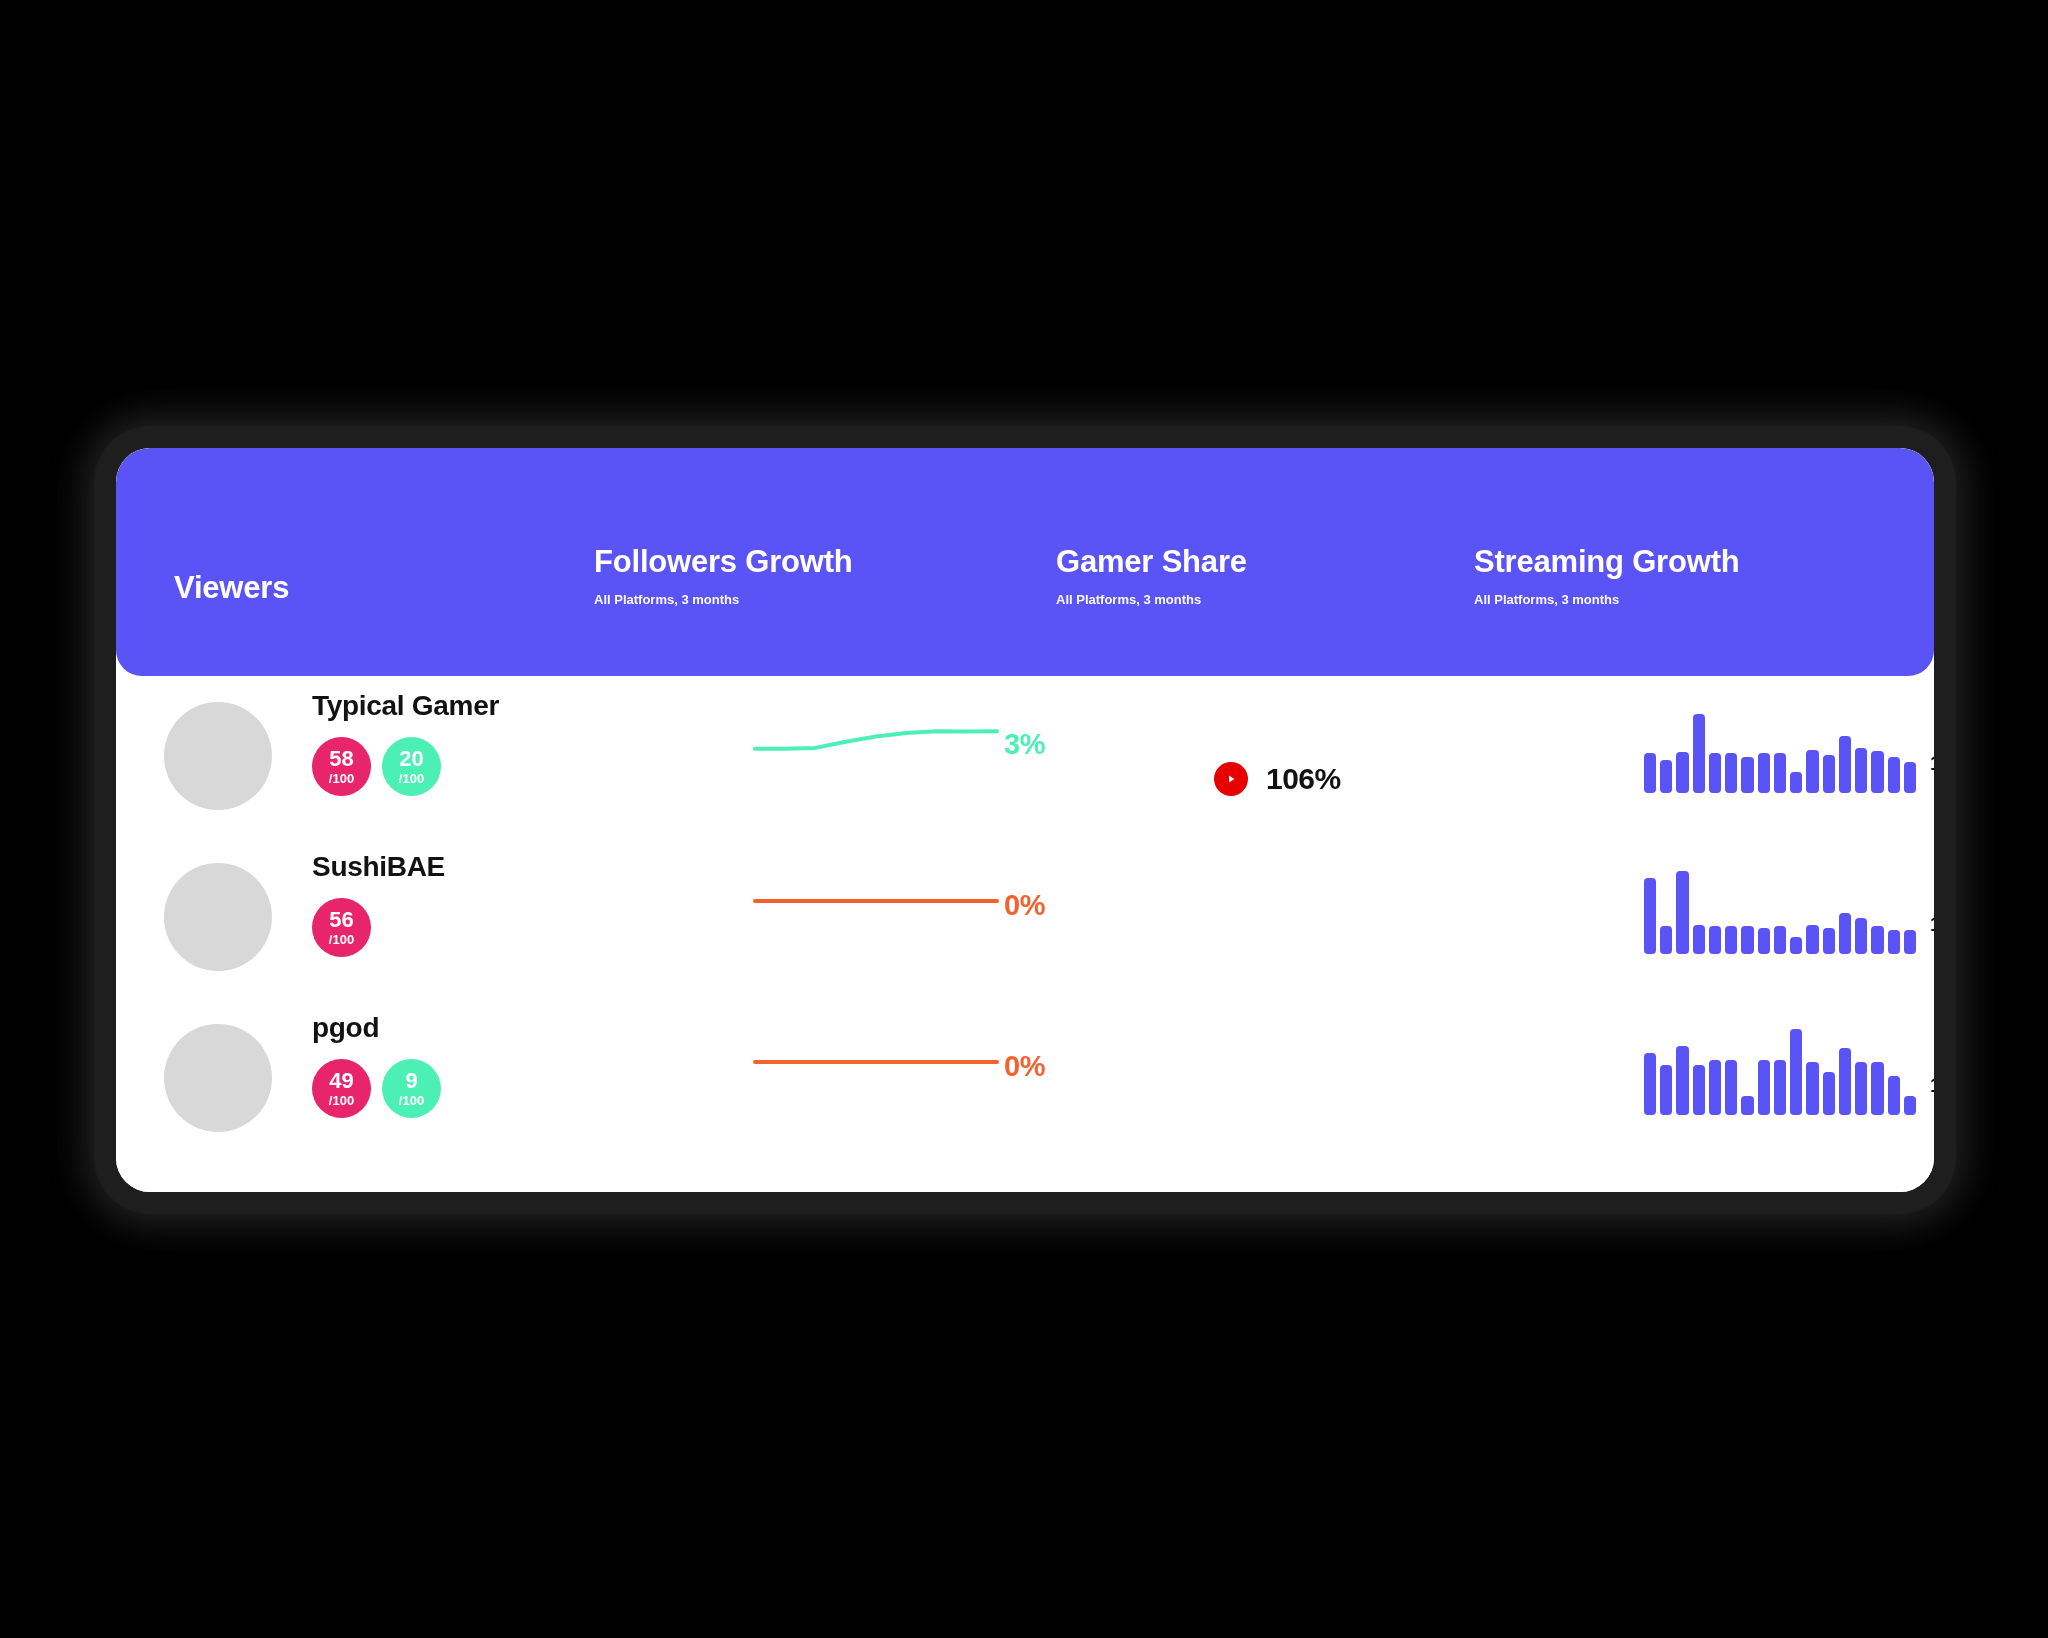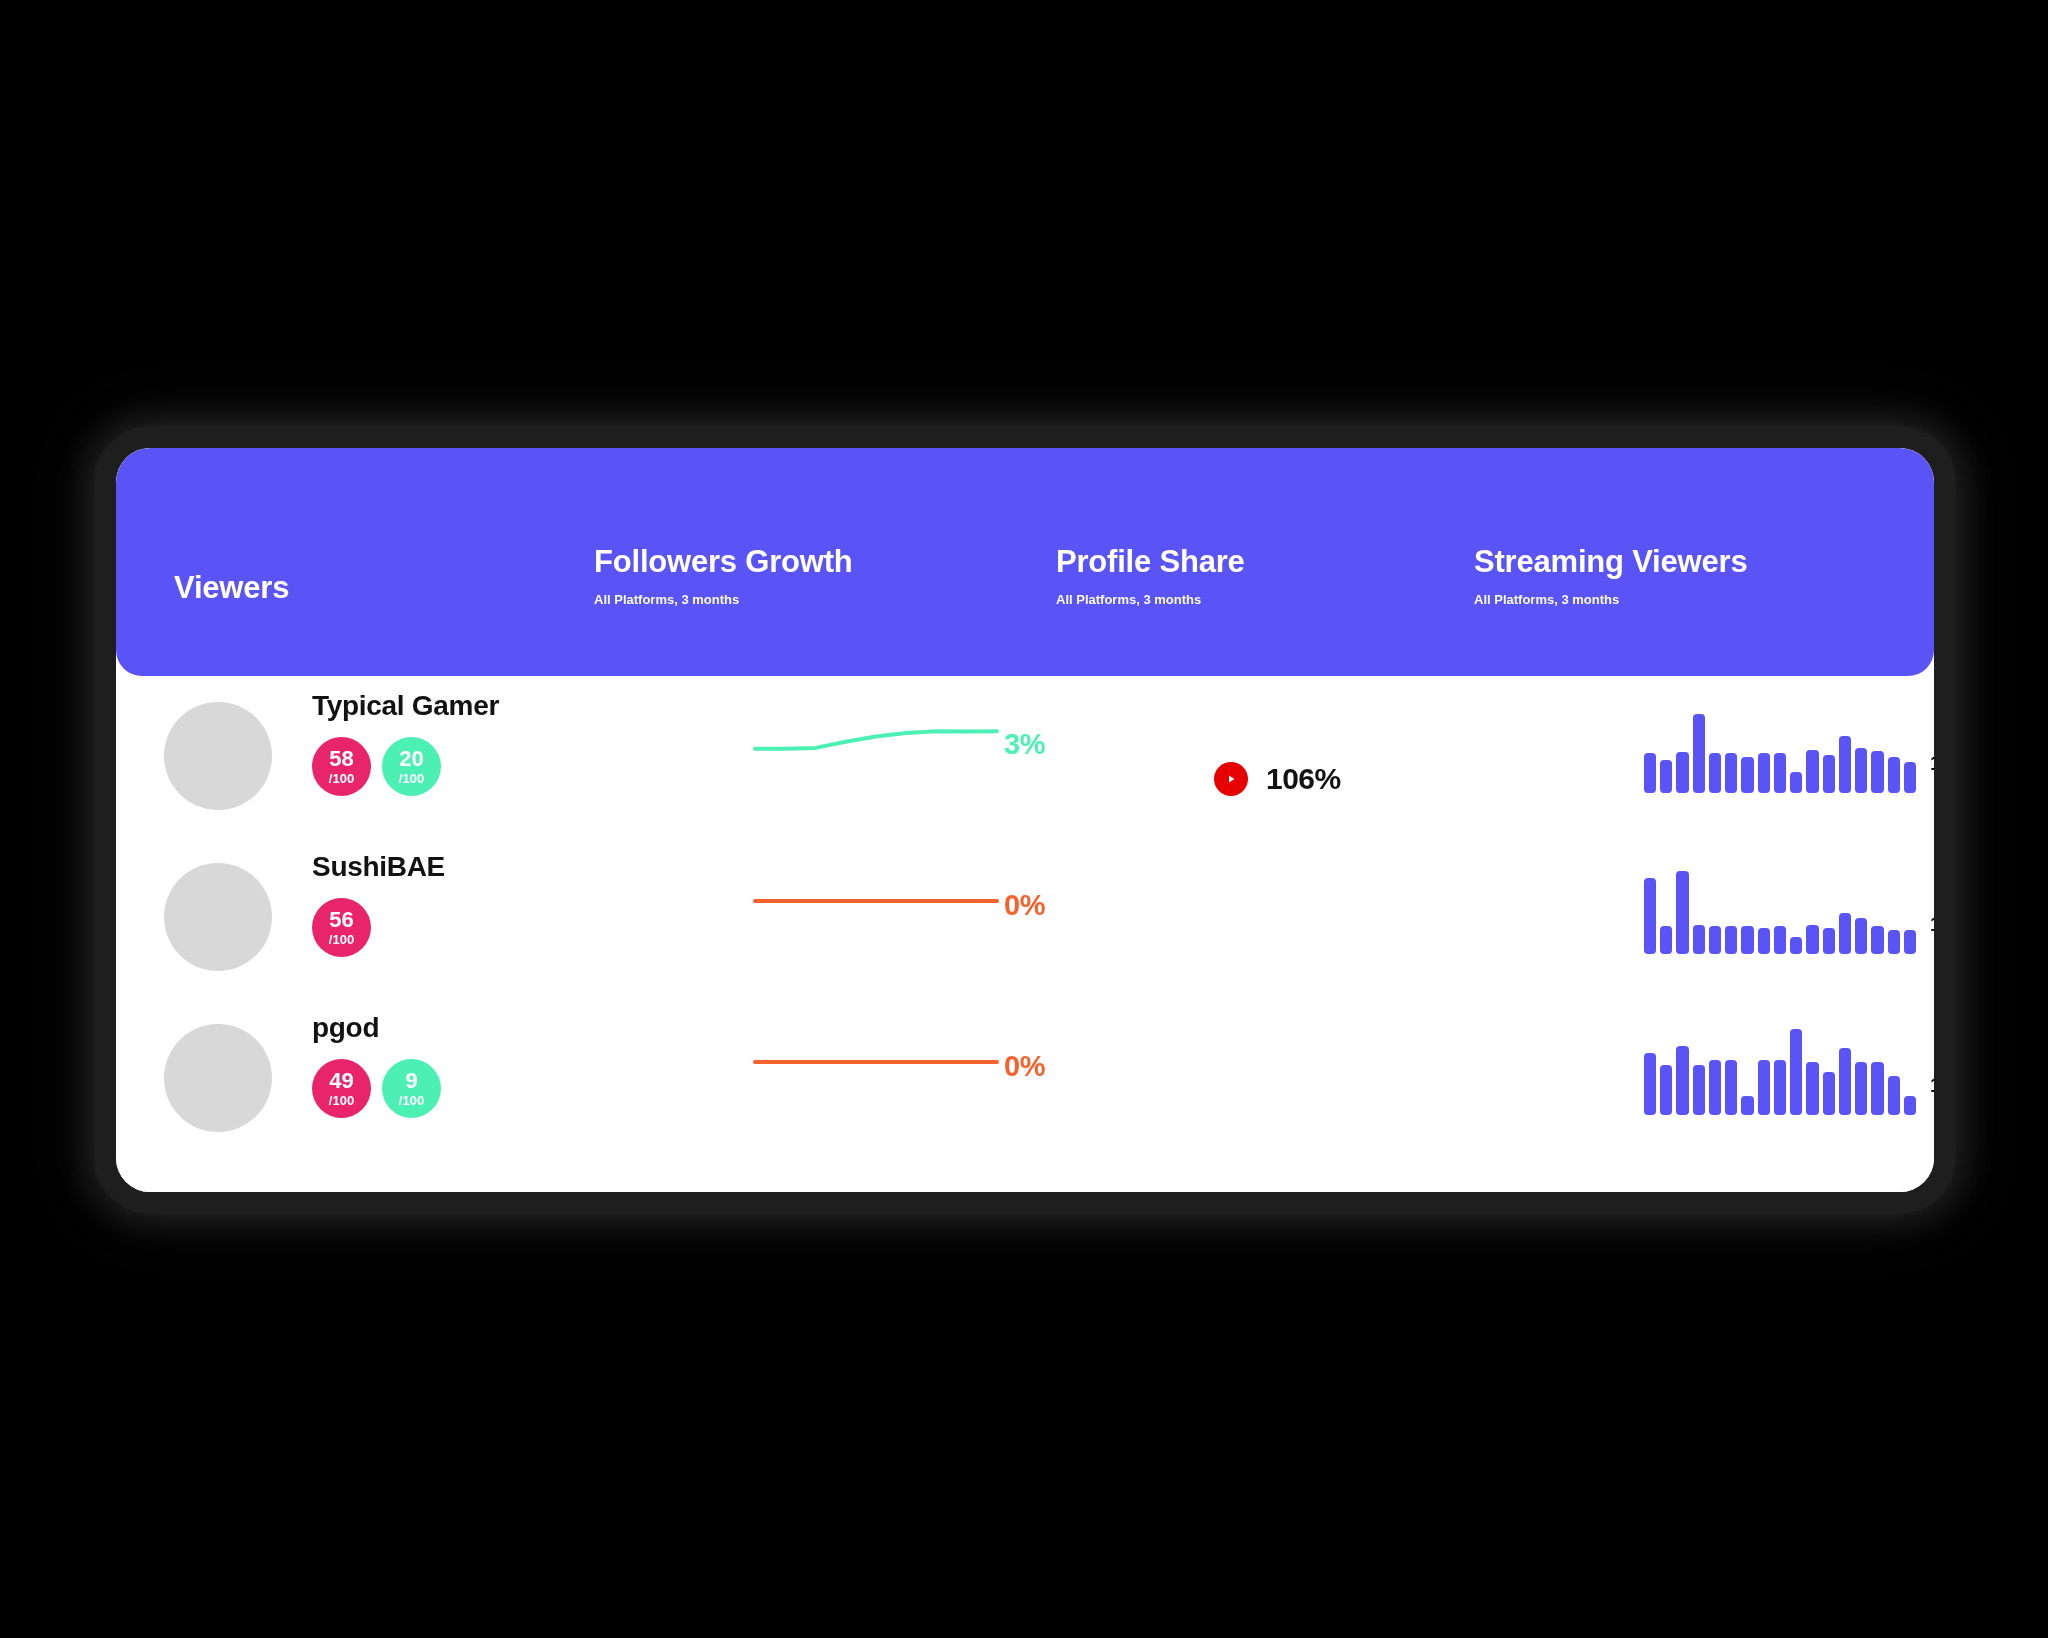--- a/index.html
+++ b/index.html
@@ -219,25 +219,25 @@
 
   <div id="table-header">
     <div class="col-head" id="head-profile">
       <div class="h-title">Viewers</div>
     </div>
     <div class="col-head" id="head-followers">
       <div class="h-title">Followers Growth</div>
       <div class="h-sub">All Platforms, 3 months</div>
     </div>
     <div class="col-head" id="head-social">
-      <div class="h-title">Profile Share</div>
+      <div class="h-title">Gamer Share</div>
       <div class="h-sub">All Platforms, 3 months</div>
     </div>
     <div class="col-head" id="head-streaming">
-      <div class="h-title">Streaming Viewers</div>
+      <div class="h-title">Streaming Growth</div>
       <div class="h-sub">All Platforms, 3 months</div>
     </div>
   </div>
 
   <div id="table-body">
       <div class="row">
         <div class="avatar"></div>
         <div class="profile-block">
           <div class="profile-name">Typical Gamer</div>
           <div class="badges">

